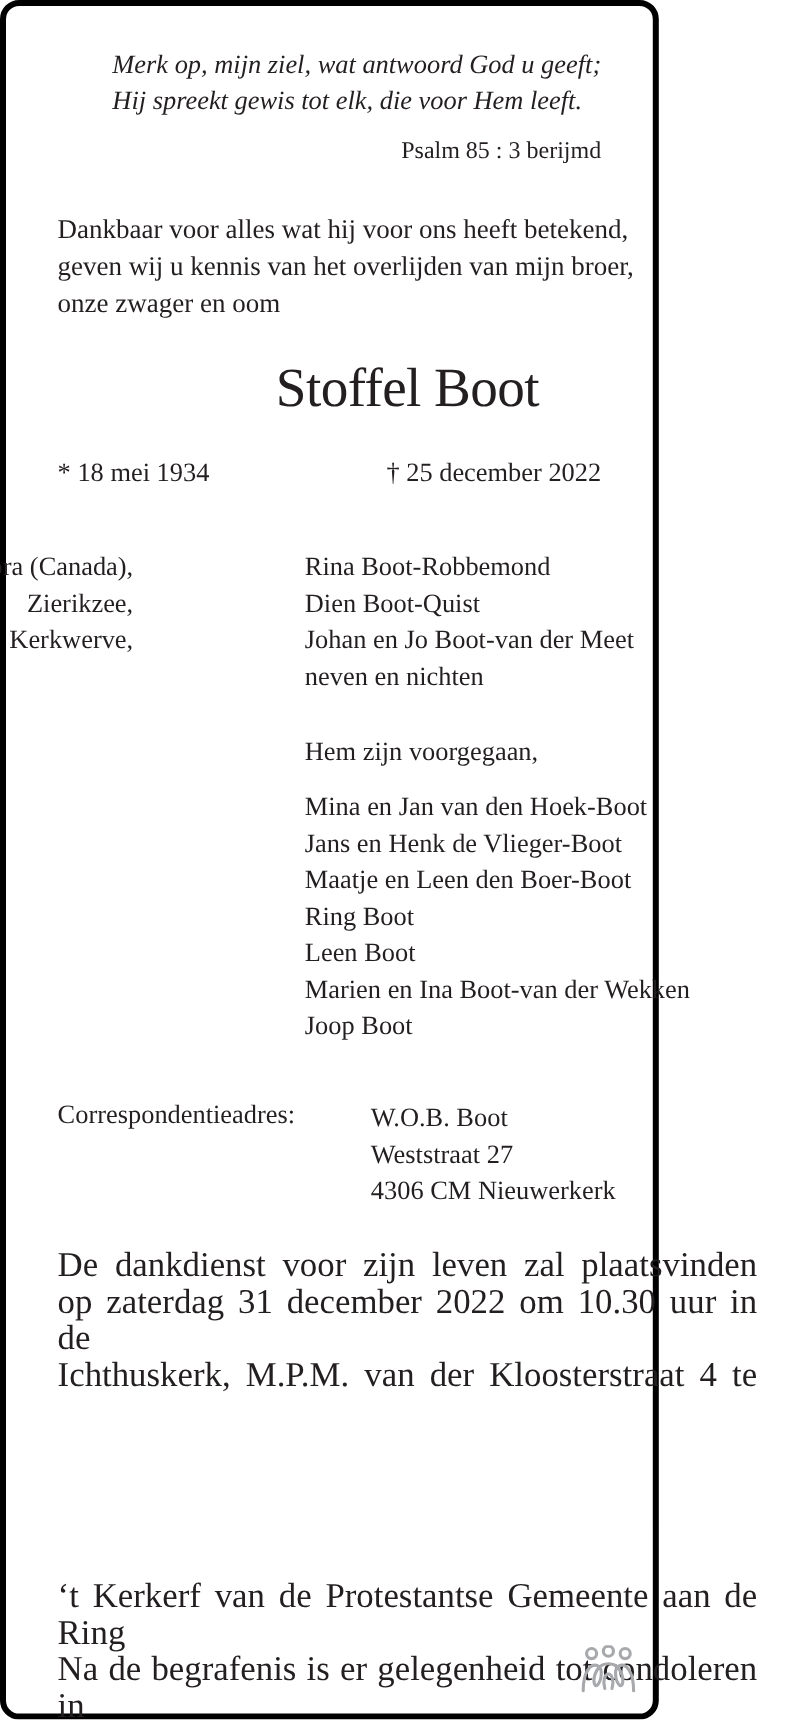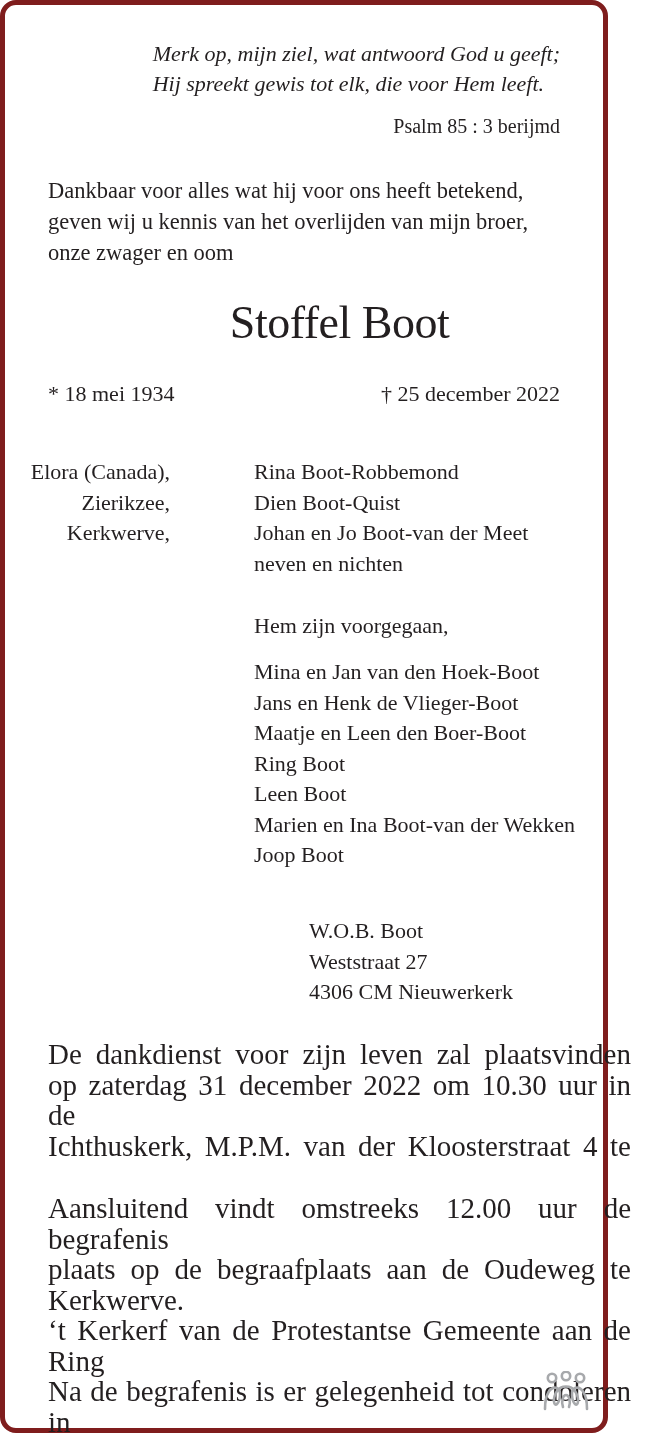--- a/index.html
+++ b/index.html
@@ -1,21 +1,21 @@
 <!DOCTYPE html>
 <html><head>
   <meta charset="utf-8">
   <style>
     html, body { margin: 0; padding: 0; background: #ffffff; }
     body { width: 669px; height: 1433px; position: relative; overflow: hidden; }
     .frame {
       position: absolute; left: 0; top: 0;
-      width: 608px; height: 1433px;
+      width: 549px; height: 1433px;
       box-sizing: border-box;
-      border: 5px solid #7f1d1d;
+      border: 5px solid #000000;
       border-radius: 16px;
       background: #ffffff;
     }
     .serif { font-family: "Liberation Serif", "DejaVu Serif", serif; color: #231f20; }
     .abs { position: absolute; white-space: nowrap; }
     .verse { font-style: italic; font-size: 22px; line-height: 30px; right: 43px; text-align: left; }
     .verse-line { display: block; }
     .psalm { font-size: 20px; right: 43px; top: 110px; }
     .intro { left: 43px; top: 170px; font-size: 22.5px; line-height: 31px; }
     .intro span { display: block; }
@@ -80,37 +80,33 @@
   <div class="abs serif fam pre">
     <span>Mina en Jan van den Hoek-Boot</span>
     <span>Jans en Henk de Vlieger-Boot</span>
     <span>Maatje en Leen den Boer-Boot</span>
     <span>Ring Boot</span>
     <span>Leen Boot</span>
     <span>Marien en Ina Boot-van der Wekken</span>
     <span>Joop Boot</span>
   </div>
 
+  <div class="abs serif corr-label">Correspondentieadres:</div>
   <div class="abs serif addr">
     <span>W.O.B. Boot</span>
     <span>Weststraat 27</span>
     <span>4306 CM  Nieuwerkerk</span>
   </div>
 
   <div class="abs serif para p1">
     <span>De dankdienst voor zijn leven zal plaatsvinden</span>
     <span>op zaterdag 31 december 2022 om 10.30 uur in de</span>
     <span>Ichthuskerk, M.P.M. van der Kloosterstraat 4 te</span>
   </div>
 
-  <div class="abs serif para p2">
-    <span>Aansluitend vindt omstreeks 12.00 uur de begrafenis</span>
-    <span>plaats op de begraafplaats aan de Oudeweg te</span>
-    <span class="last">Kerkwerve.</span>
-  </div>
 
   <div class="abs serif para p3">
     <span>‘t Kerkerf van de Protestantse Gemeente aan de Ring</span>
     <span>Na de begrafenis is er gelegenheid tot condoleren in</span>
     <span class="last">te Kerkwerve.</span>
   </div>
 
   <svg class="family-icon" viewBox="0 0 46 40" fill="none" stroke="#a7a9ac" stroke-width="2.6" stroke-linecap="round">
     <circle cx="9" cy="7" r="4.2"></circle>
     <circle cx="23" cy="5" r="4.2"></circle>

